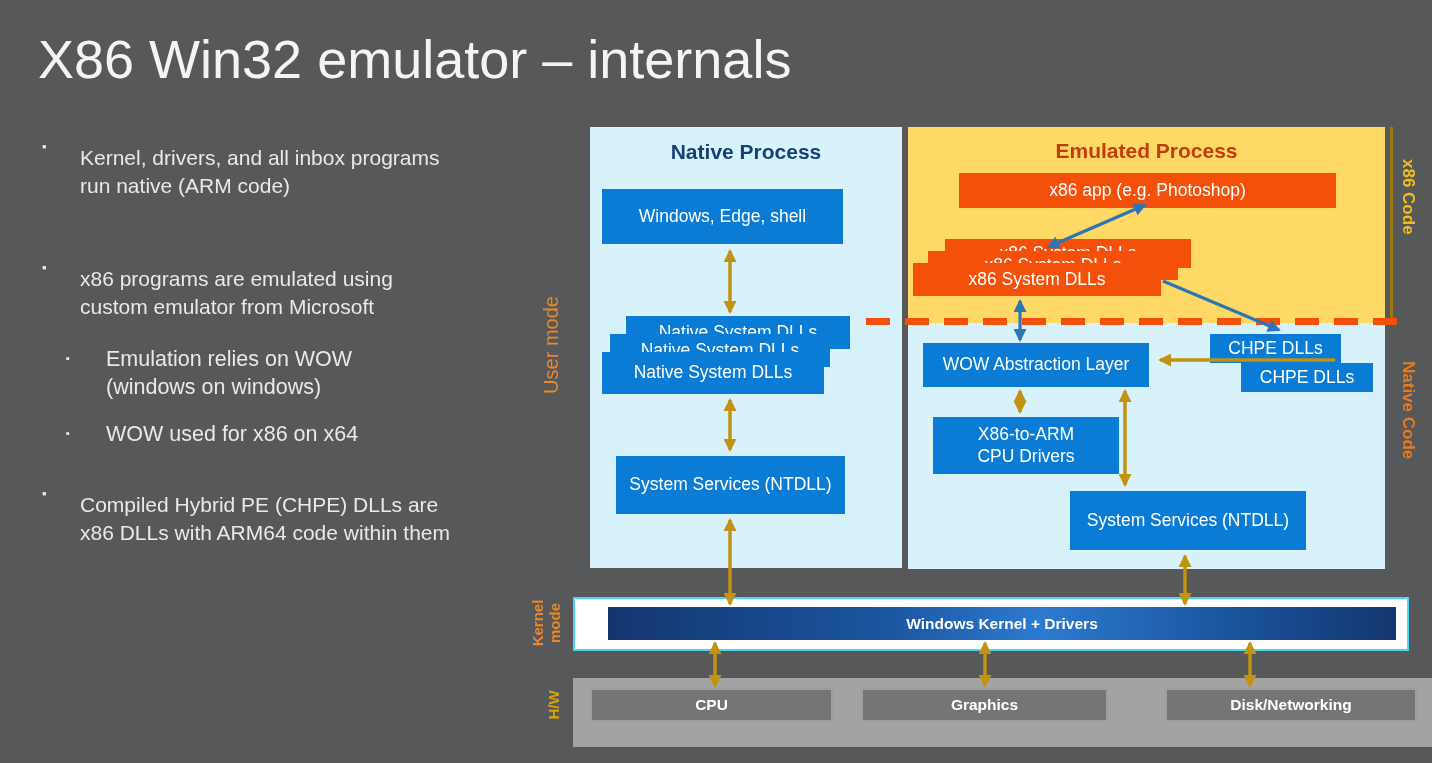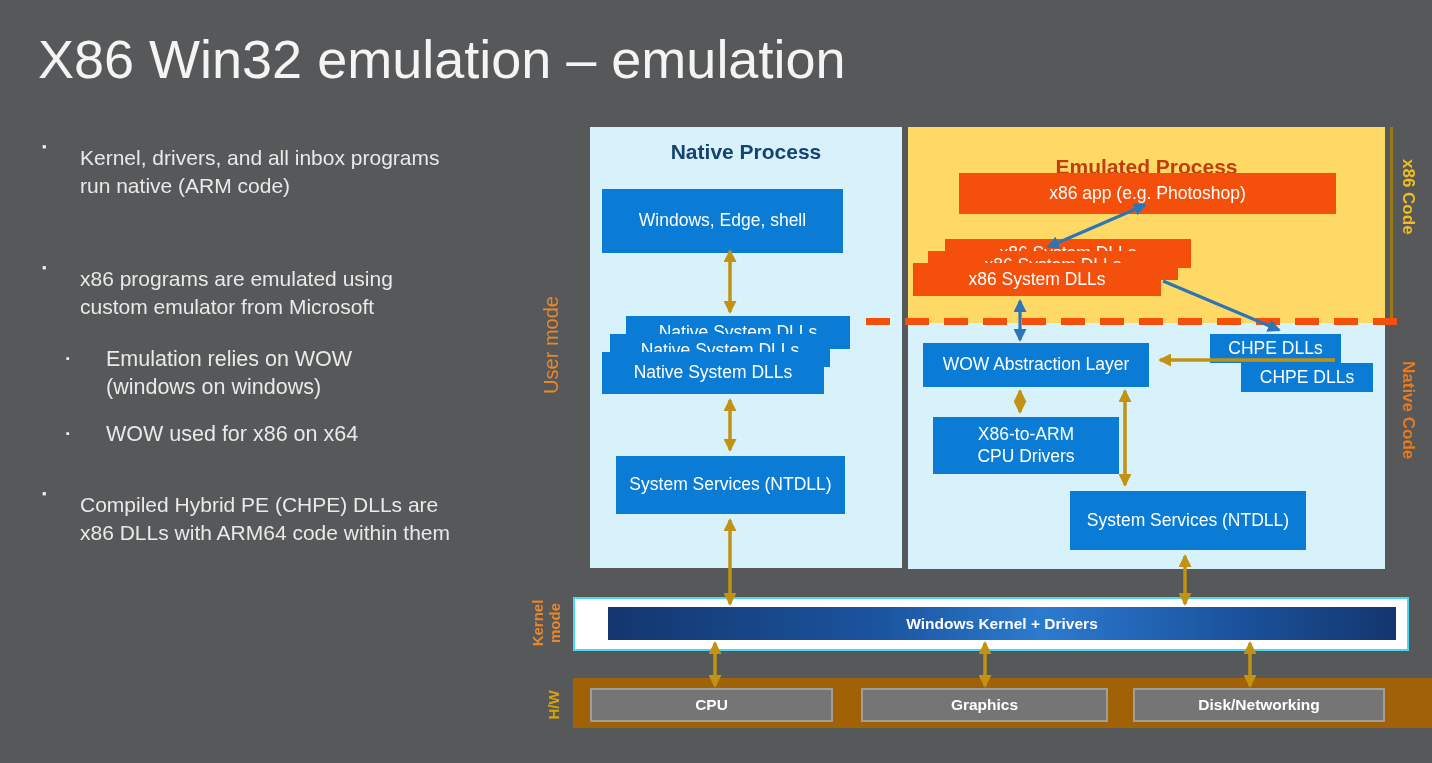--- a/index.html
+++ b/index.html
@@ -21,53 +21,53 @@
   .l2 .txt{font-size:21.5px;line-height:1.32;width:310px;}
   .mb-xl{margin-bottom:52px;} .mb-l{margin-bottom:24px;} .mb-m{margin-bottom:19px;} .mb-s{margin-bottom:29px;}
   
   .panel{position:absolute;}
   #native-panel{left:590px;top:127px;width:270px;height:441px;background:#D8F2FC;padding-left:42px;}
   #emulated-panel{left:908px;top:127px;width:477px;height:442px;}
   #emu-yellow{left:0;top:0;width:477px;height:196px;background:#FFD966;}
   #emu-blue{left:0;top:196px;width:477px;height:246px;background:#D8F2FC;}
   .panel-title{position:absolute;left:0;right:0;text-align:center;font-size:21px;font-weight:bold;}
   #native-title{top:13px;color:#164272;}
-  #emu-title{top:28px;color:#C23C10;}
+  #emu-title{top:12px;color:#C23C10;}
   .bx{position:absolute;display:flex;align-items:center;justify-content:center;
       color:#fff;font-size:17.5px;text-align:center;line-height:1.25;}
   .blue{background:#0A7CD6;}
   .orange{background:#F4500B;}
   
   #kernel-wrap{left:573px;top:597px;width:836px;height:54px;background:#FFFFFF;border:2px solid #49D7F2;box-sizing:border-box;}
   #kernel-bar{position:absolute;left:13px;top:8px;right:11px;bottom:9px;
       background:linear-gradient(90deg,#14366E 0%,#1B55A0 35%,#2C7BD0 55%,#1B55A0 78%,#14366E 100%);
       display:flex;align-items:center;justify-content:center;color:#fff;font-weight:bold;font-size:15.5px;margin-left:20px;}
   
-  #hw-band{left:573px;top:678px;width:859px;height:50px;background:#a16207;}
+  #hw-band{left:573px;top:678px;width:859px;height:69px;background:#a3a3a3;}
   .hwbx{position:absolute;top:10px;height:34px;background:#757575;border:2px solid #9E9E9E;box-sizing:border-box;
       display:flex;align-items:center;justify-content:center;color:#fff;font-weight:bold;font-size:15.5px;}
   
   .vlabel{position:absolute;color:#E8872B;white-space:nowrap;}
   .rot{transform:rotate(-90deg);transform-origin:center center;display:flex;align-items:center;justify-content:center;text-align:center;}
   #user-mode{left:491px;top:334px;width:120px;height:22px;font-size:20px;}
   #kernel-mode{left:517px;top:601px;width:58px;height:44px;font-size:15px;font-weight:bold;line-height:1.15;white-space:normal;}
   #hw-label{left:532px;top:694px;width:42px;height:22px;font-size:15px;font-weight:bold;color:#D9A404;}
   .vrl{writing-mode:vertical-rl;text-align:center;font-weight:bold;font-size:17px;}
   #x86-code{left:1398px;top:134px;height:126px;color:#EFBE1E;}
   #native-code{left:1398px;top:337px;height:146px;color:#E87A1F;}
   #gold-rule{left:1390px;top:127px;width:3px;height:193px;background:#9A7A15;}
   
   #overlay{position:absolute;left:0;top:0;width:1432px;height:763px;pointer-events:none;}
 </style>
 </head>
 <body>
 
 <div id="slide">
 
-  <div class="abs" id="title">X86 Win32 emulation – emulation</div>
+  <div class="abs" id="title">X86 Win32 emulator – internals</div>
 
   <div class="abs" id="bullets">
     <div class="brow l1 mb-xl">
       <span class="mk">▪</span>
       <span class="txt">Kernel, drivers, and all inbox programs run native (ARM code)</span>
     </div>
     <div class="brow l1 mb-l">
       <span class="mk">▪</span>
       <span class="txt">x86 programs are emulated using custom emulator from Microsoft</span>
     </div>
@@ -80,50 +80,50 @@
       <span class="txt">WOW used for x86 on x64</span>
     </div>
     <div class="brow l1">
       <span class="mk">▪</span>
       <span class="txt">Compiled Hybrid PE (CHPE) DLLs are x86 DLLs with ARM64 code within them</span>
     </div>
   </div>
 
   <div class="panel" id="native-panel">
     <div class="panel-title" id="native-title">Native Process</div>
-    <div class="bx blue" style="left:12px;top:62px;width:241px;height:64px;">Windows, Edge, shell</div>
+    <div class="bx blue" style="left:12px;top:62px;width:241px;height:55px;">Windows, Edge, shell</div>
     <div class="bx blue" style="left:36px;top:189px;width:224px;height:33px;">Native System DLLs</div>
     <div class="bx blue" style="left:20px;top:207px;width:220px;height:33px;">Native System DLLs</div>
     <div class="bx blue" style="left:12px;top:225px;width:222px;height:42px;">Native System DLLs</div>
     <div class="bx blue" style="left:26px;top:329px;width:229px;height:58px;">System Services (NTDLL)</div>
   </div>
 
   <div class="panel" id="emulated-panel">
     <div class="abs" id="emu-yellow"></div>
     <div class="abs" id="emu-blue"></div>
     <div class="panel-title" id="emu-title">Emulated Process</div>
-    <div class="bx orange" style="left:51px;top:46px;width:377px;height:41px;">x86 app (e.g. Photoshop)</div>
+    <div class="bx orange" style="left:51px;top:46px;width:377px;height:35px;">x86 app (e.g. Photoshop)</div>
     <div class="bx orange" style="left:37px;top:112px;width:246px;height:29px;">x86 System DLLs</div>
     <div class="bx orange" style="left:20px;top:124px;width:250px;height:29px;">x86 System DLLs</div>
     <div class="bx orange" style="left:5px;top:136px;width:248px;height:33px;">x86 System DLLs</div>
     <div class="bx blue" style="left:15px;top:216px;width:226px;height:44px;">WOW Abstraction Layer</div>
     <div class="bx blue" style="left:302px;top:207px;width:131px;height:29px;">CHPE DLLs</div>
     <div class="bx blue" style="left:333px;top:236px;width:132px;height:29px;">CHPE DLLs</div>
     <div class="bx blue" style="left:25px;top:290px;width:186px;height:57px;padding:0 30px;box-sizing:border-box;">X86-to-ARM CPU Drivers</div>
     <div class="bx blue" style="left:162px;top:364px;width:236px;height:59px;">System Services (NTDLL)</div>
   </div>
 
   <div class="abs" id="kernel-wrap">
     <div id="kernel-bar">Windows Kernel + Drivers</div>
   </div>
 
   <div class="abs" id="hw-band">
     <div class="hwbx" style="left:17px;width:243px;">CPU</div>
     <div class="hwbx" style="left:288px;width:247px;">Graphics</div>
-    <div class="hwbx" style="left:560px;width:252px;">Disk/Networking</div>
+    <div class="hwbx" style="left:592px;width:252px;">Disk/Networking</div>
   </div>
 
   <div class="vlabel rot" id="user-mode">User mode</div>
   <div class="vlabel rot" id="kernel-mode">Kernel mode</div>
   <div class="vlabel rot" id="hw-label">H/W</div>
   <div class="abs vrl" id="x86-code">x86 Code</div>
   <div class="abs vrl" id="native-code">Native Code</div>
   <div class="abs" id="gold-rule"></div>
 
   <svg id="overlay" viewBox="0 0 1432 763" xmlns="http://www.w3.org/2000/svg">

